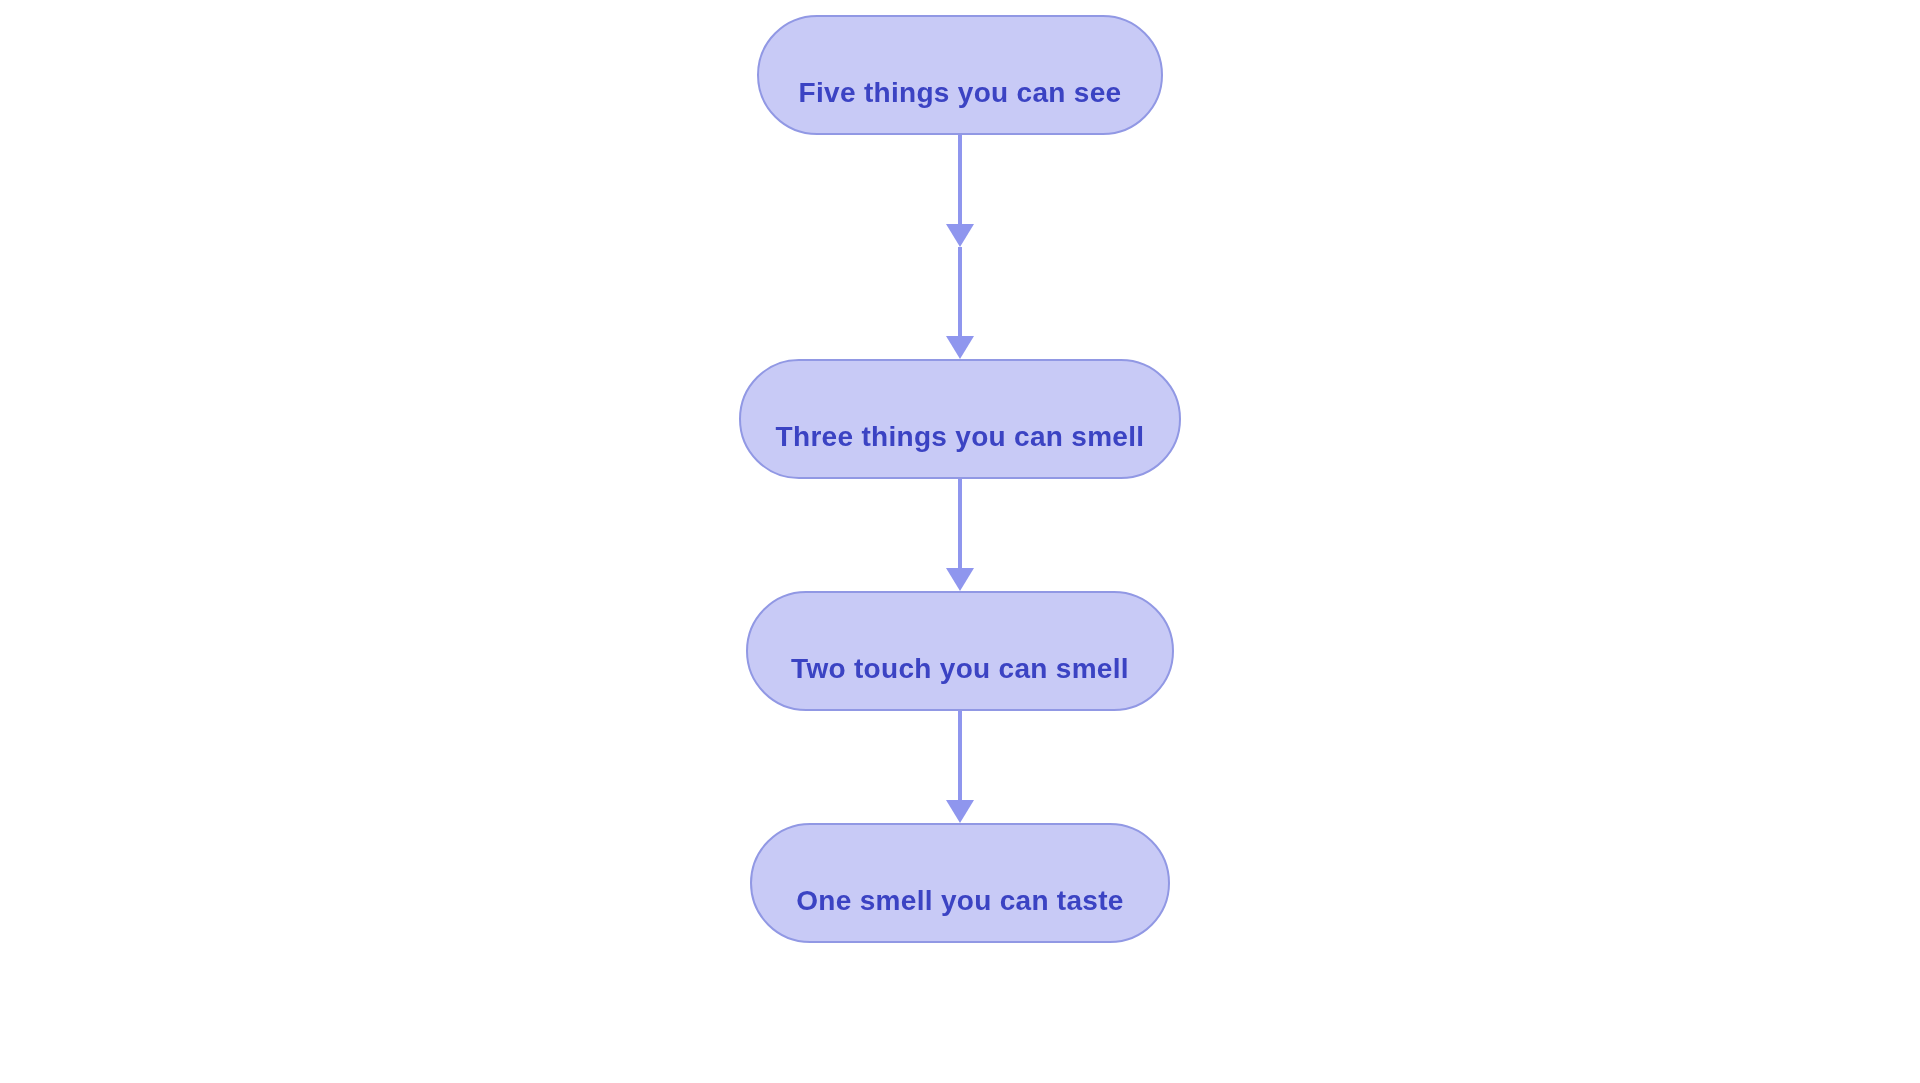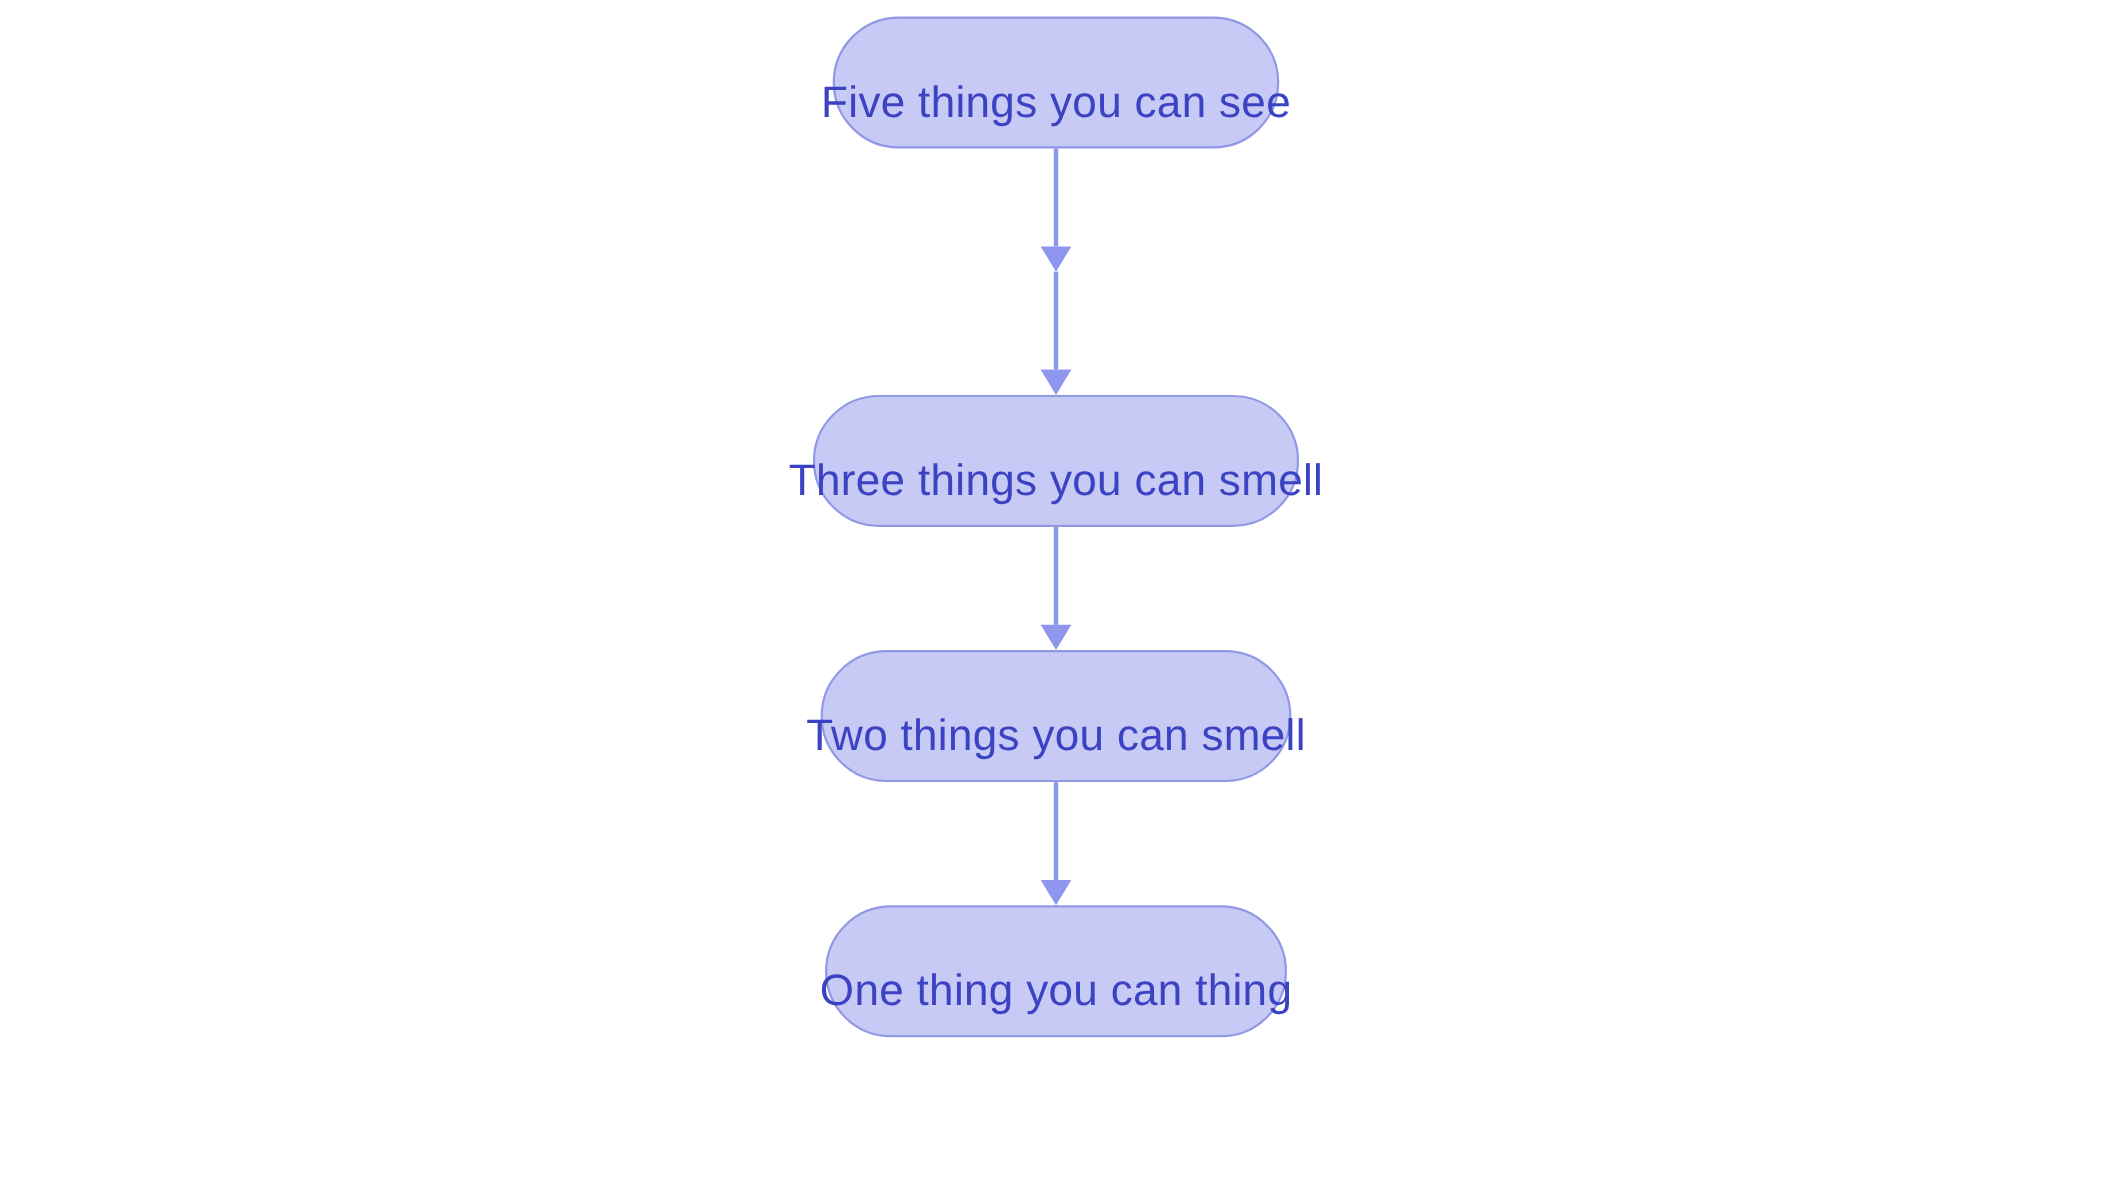--- a/index.html
+++ b/index.html
@@ -28,22 +28,22 @@
     height: 120px;
     border-radius: 60px;
     background: var(--node-fill, #c8caf6);
     border: 2px solid var(--node-border, #9198e4);
     display: flex;
     align-items: center;
     justify-content: center;
     flex: 0 0 auto;
   }
   .node-label {
-    font-size: 40px;
-    font-weight: 400;
+    font-size: 28px;
+    font-weight: 700;
     color: var(--node-text, #3b43c3);
     letter-spacing: 0.3px;
     white-space: nowrap;
     margin-top: 36px;
   }
   .w1 { width: 406px; }
   .w2 { width: 446px; }
   .w3 { width: 442px; }
   .w4 { width: 428px; }
   .w5 { width: 420px; }
@@ -90,25 +90,25 @@
   <div class="node w3">
     <span class="node-label">Three things you can smell</span>
   </div>
 
   <div class="connector">
     <div class="arrow-line"></div>
     <div class="arrow-head"></div>
   </div>
 
   <div class="node w4">
-    <span class="node-label">Two things you can smell</span>
+    <span class="node-label">Two touch you can smell</span>
   </div>
 
   <div class="connector">
     <div class="arrow-line"></div>
     <div class="arrow-head"></div>
   </div>
 
   <div class="node w5">
-    <span class="node-label">One thing you can thing</span>
+    <span class="node-label">One smell you can taste</span>
   </div>
 
 </main>
 
 </body></html>

